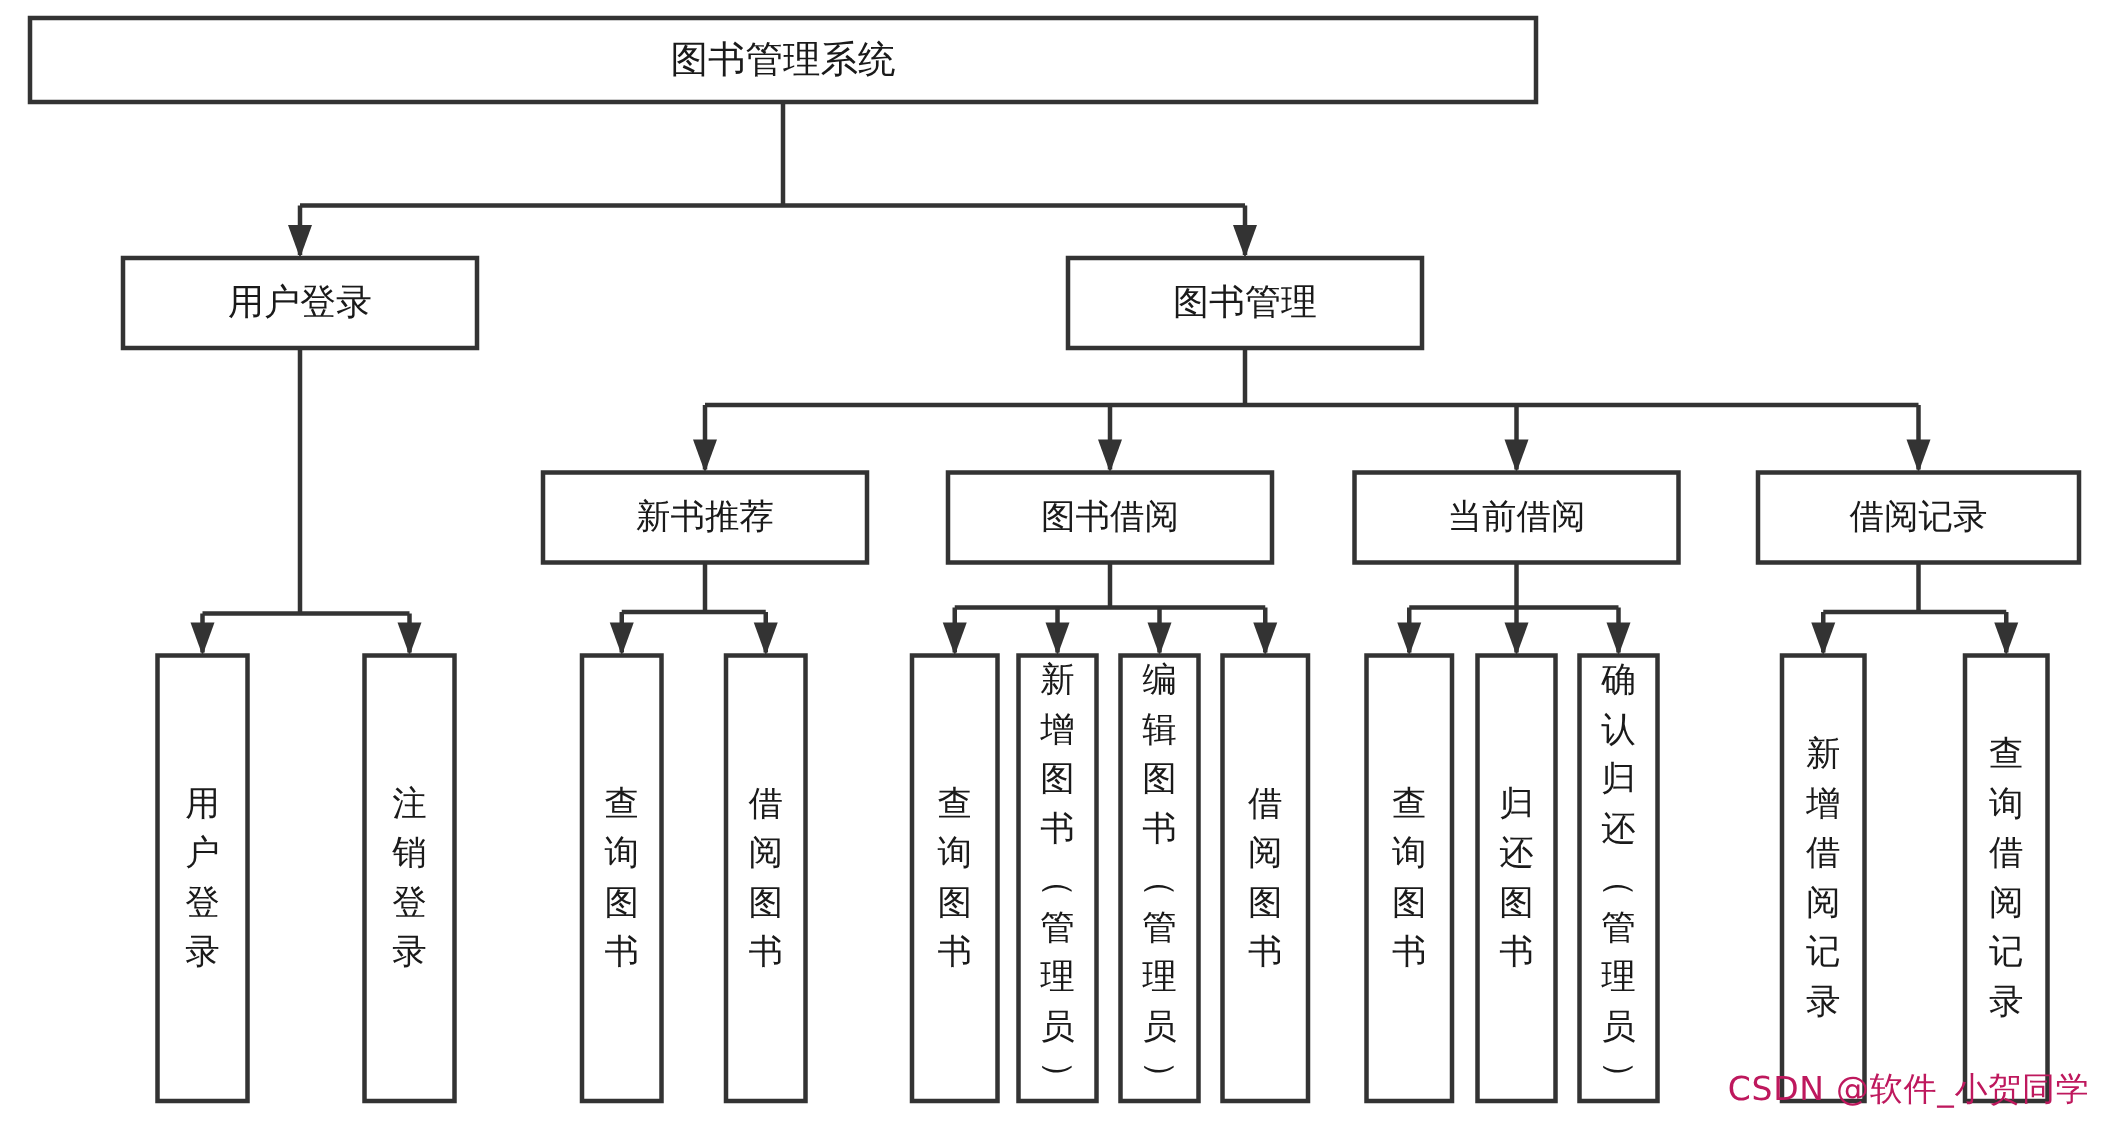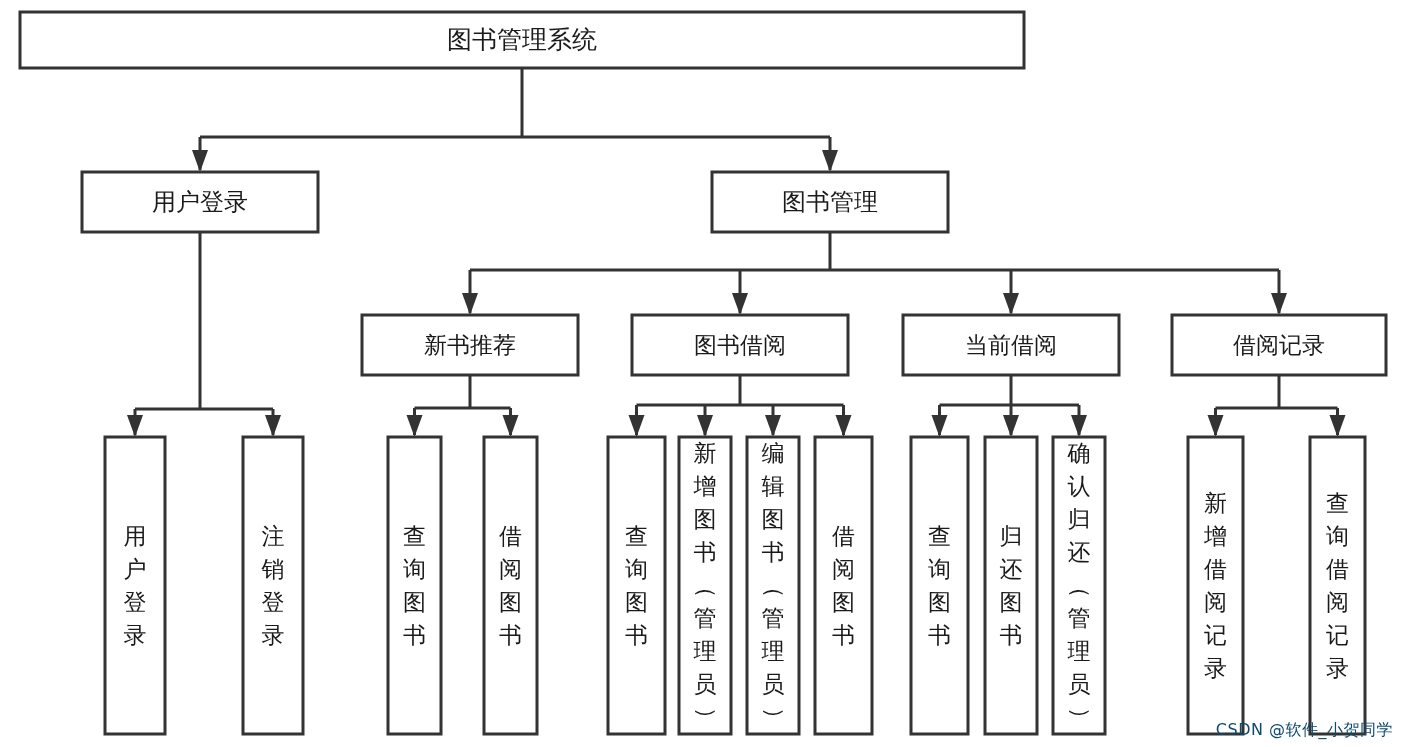--- a/index.html
+++ b/index.html
@@ -25,22 +25,22 @@
     fill:#1a1a1a;
     font-family:"DejaVu Sans","Liberation Sans",sans-serif;
     font-size:23px;
     text-anchor:middle;
     dominant-baseline:middle;
   }
   .watermark{
     position:absolute;
     right:12px;bottom:6px;
     font-family:"DejaVu Sans","Liberation Sans",sans-serif;
-    font-size:16px;
-    color:#0c4a6e;
+    font-size:22px;
+    color:#be185d;
     white-space:nowrap;
     letter-spacing:0.5px;
     pointer-events:none;
   }
 </style>
 </head>
 <body>
 
 <svg id="canvas" viewBox="0 0 1405 747" xmlns="http://www.w3.org/2000/svg">
     <line x1="522" y1="68" x2="522" y2="137" class="conn"></line>

